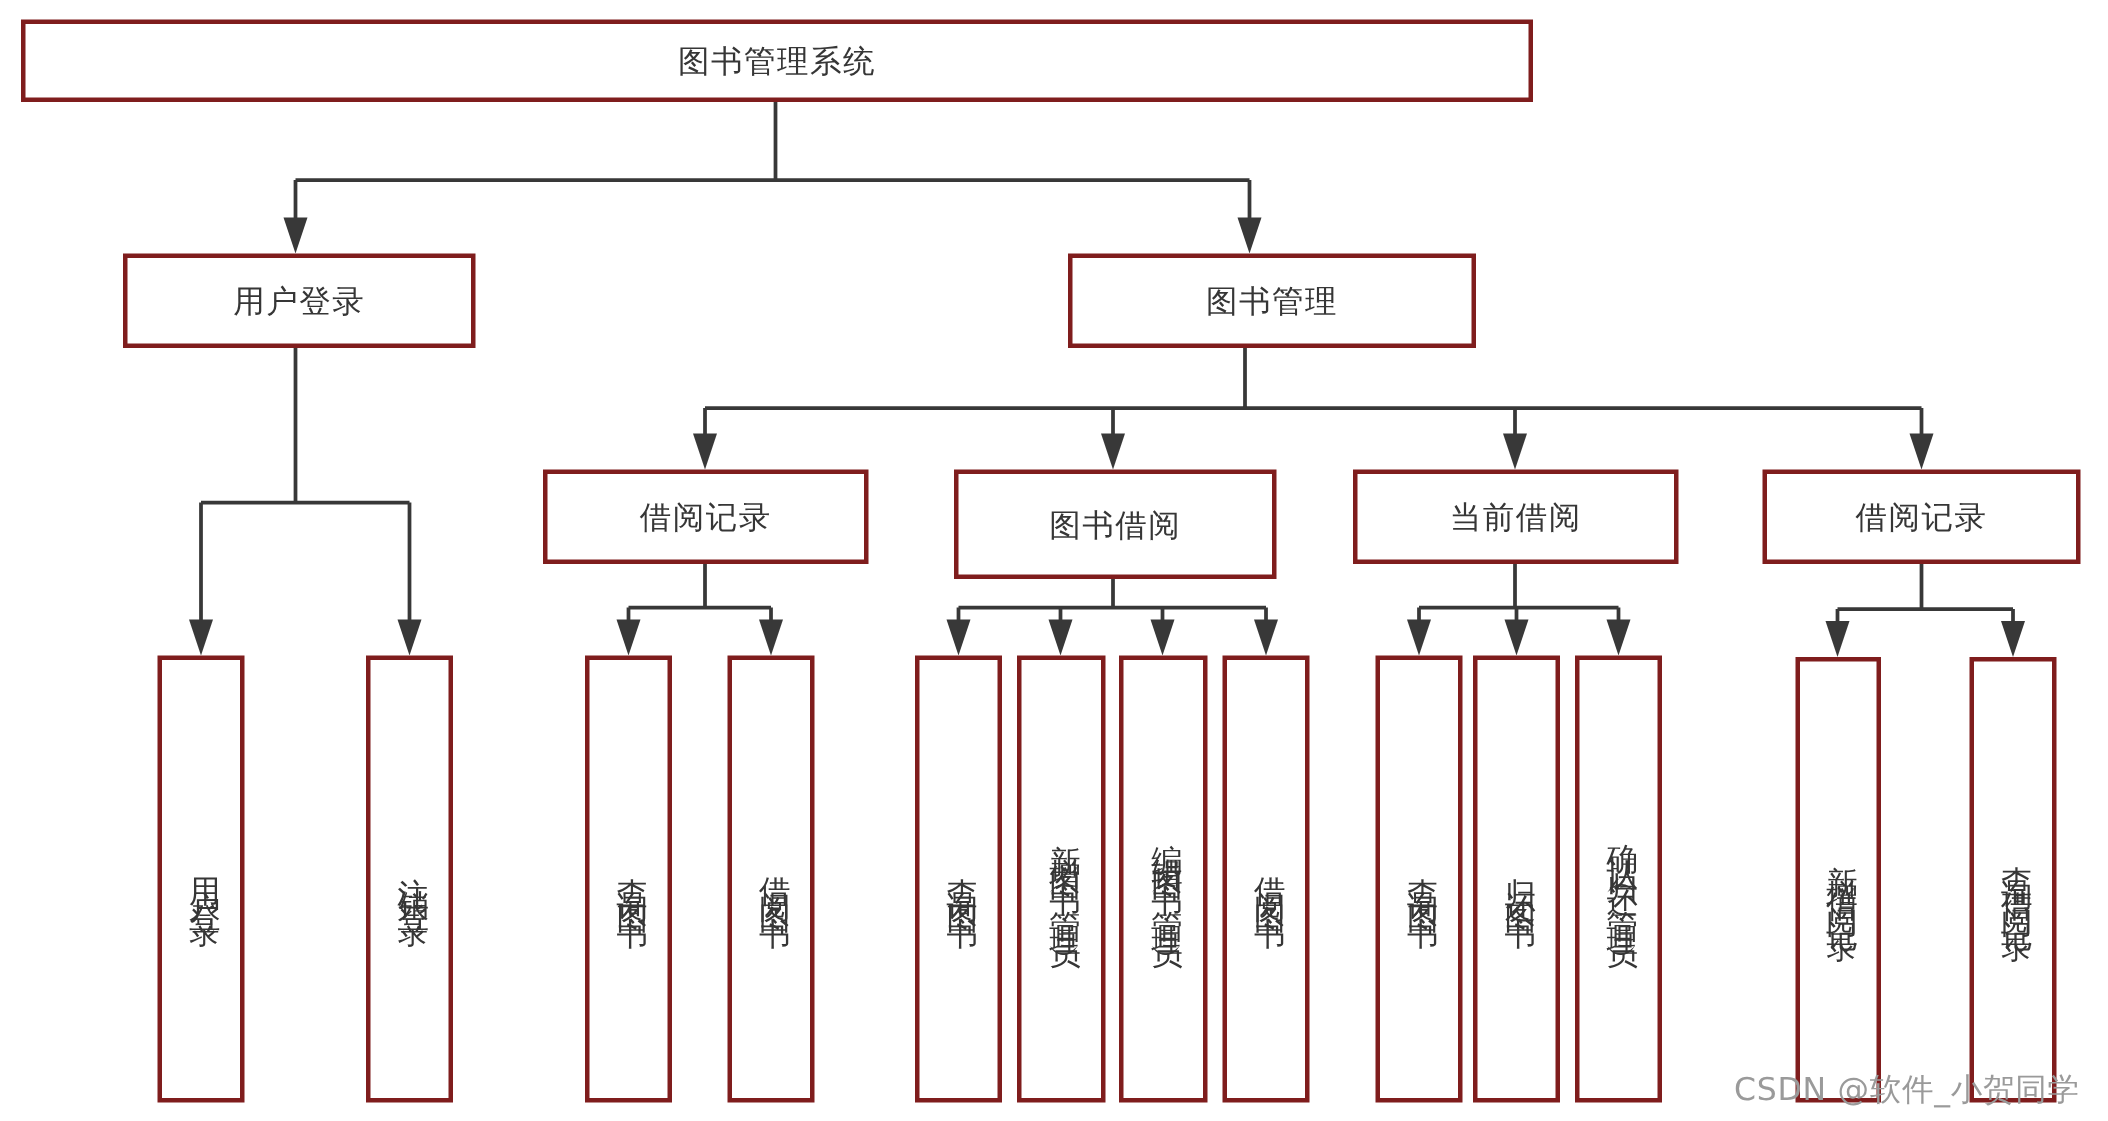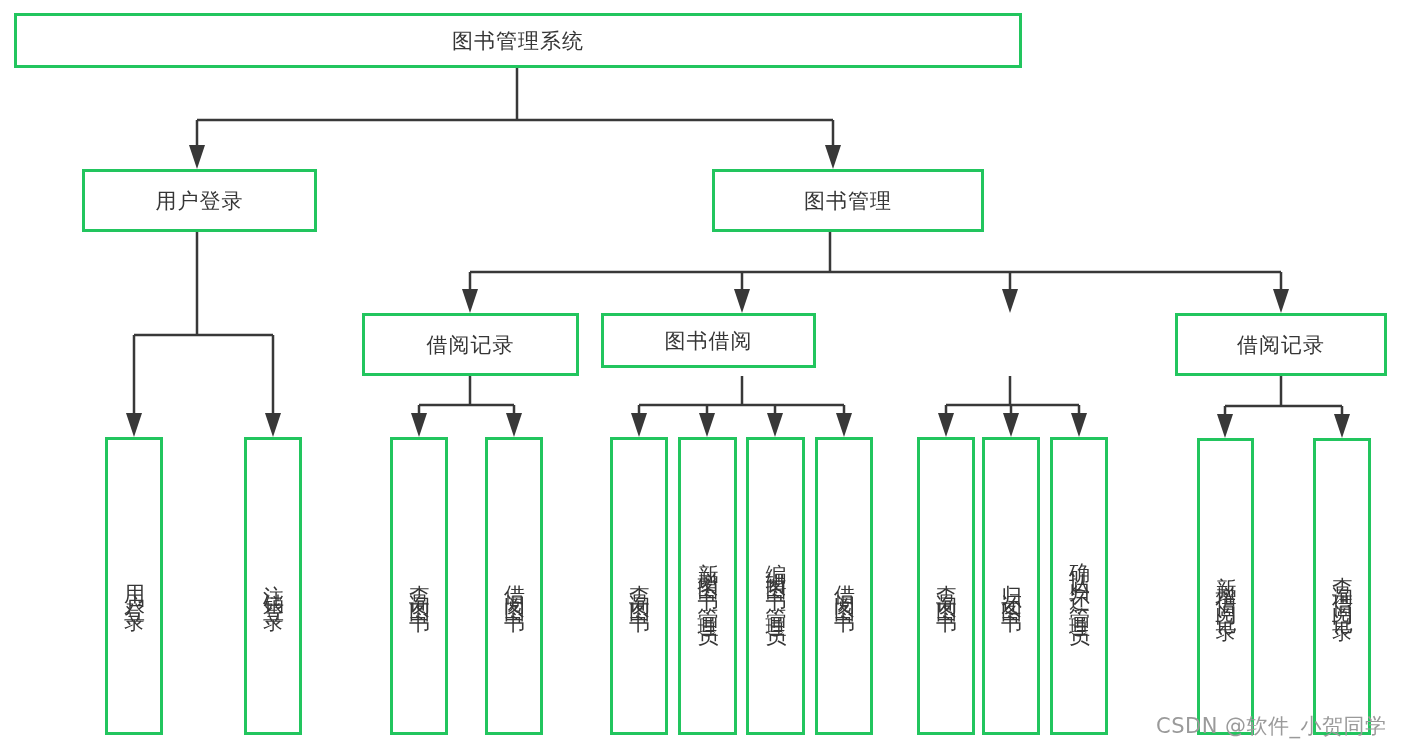--- a/index.html
+++ b/index.html
@@ -4,23 +4,24 @@
 <style>
   html,body { margin:0; padding:0; background:#ffffff; }
   .canvas {
     position:relative; width:1405px; height:747px; background:#ffffff;
     font-family:"DejaVu Sans","Liberation Sans",sans-serif; overflow:hidden;
   }
   .wires { position:absolute; left:0; top:0; }
   .wires .line { stroke:#383838; stroke-width:2.5; fill:none; }
   .wires .arrow { fill:#383838; stroke:none; }
   .box {
-    position:absolute; box-sizing:border-box; border:3px solid #22c55e;
+    position:absolute; box-sizing:border-box; border:3px solid #7f1d1d;
     background:#ffffff; display:flex; align-items:center; justify-content:center;
     color:#363636;
+    font-family:Liberation Mono, monospace;
   }
   .hbox { font-size:21px; letter-spacing:1px; white-space:nowrap; }
   .vbox .vtext {
     writing-mode:vertical-rl; text-orientation:mixed;
     font-size:21px; line-height:1; letter-spacing:9px; white-space:nowrap;
   }
   .watermark {
     position:absolute; left:1156px; top:712px; font-size:21px;
     color:#9a9a9a; white-space:nowrap; letter-spacing:0.5px;
   }
@@ -70,22 +71,25 @@
   <div class="box hbox" style="left:82px; top:169px; width:235px; height:63px;">
     <span>用户登录</span>
   </div>
   <div class="box hbox" style="left:712px; top:169px; width:272px; height:63px;">
     <span>图书管理</span>
   </div>
 
   <div class="box hbox" style="left:362px; top:313px; width:217px; height:63px;">
     <span>借阅记录</span>
   </div>
-  <div class="box hbox" style="left:601px; top:313px; width:215px; height:55px;">
+  <div class="box hbox" style="left:636px; top:313px; width:215px; height:73px;">
     <span>图书借阅</span>
+  </div>
+  <div class="box hbox" style="left:902px; top:313px; width:217px; height:63px;">
+    <span>当前借阅</span>
   </div>
   <div class="box hbox" style="left:1175px; top:313px; width:212px; height:63px;">
     <span>借阅记录</span>
   </div>
 
   <div class="box vbox" style="left:105px; top:437px; width:58px; height:298px;">
     <span class="vtext">用户登录</span>
   </div>
   <div class="box vbox" style="left:244px; top:437px; width:58px; height:298px;">
     <span class="vtext">注销登录</span>

